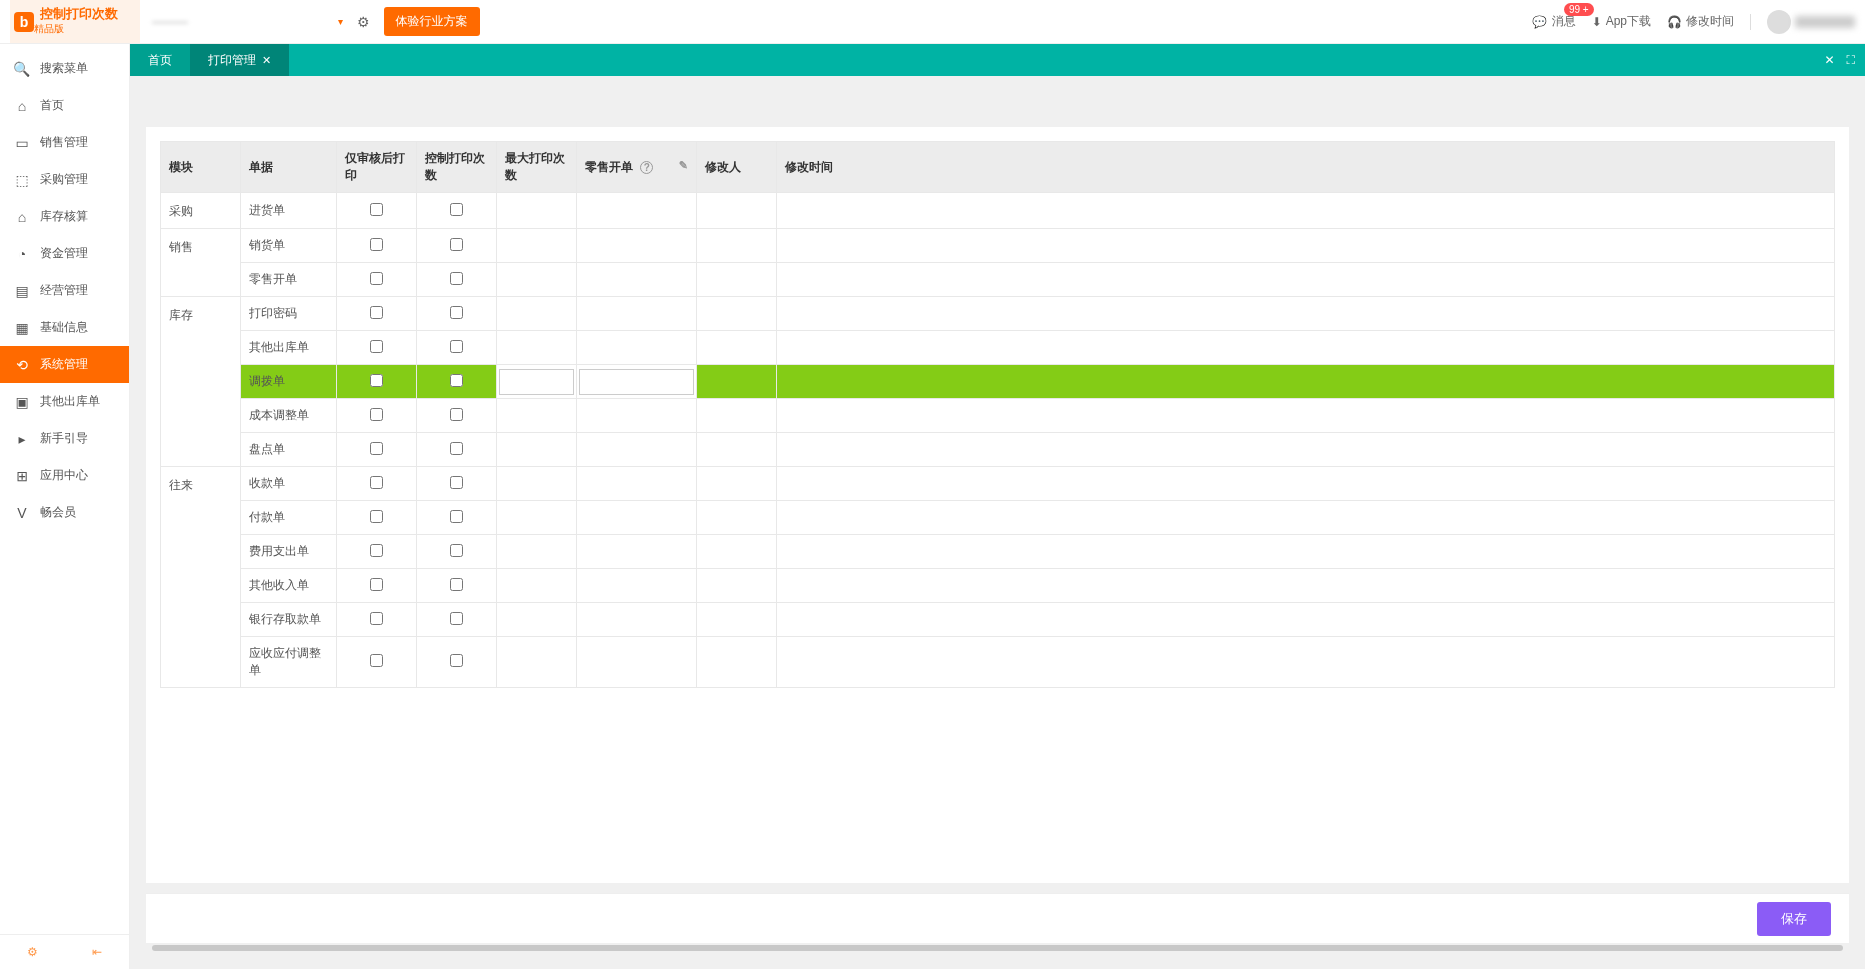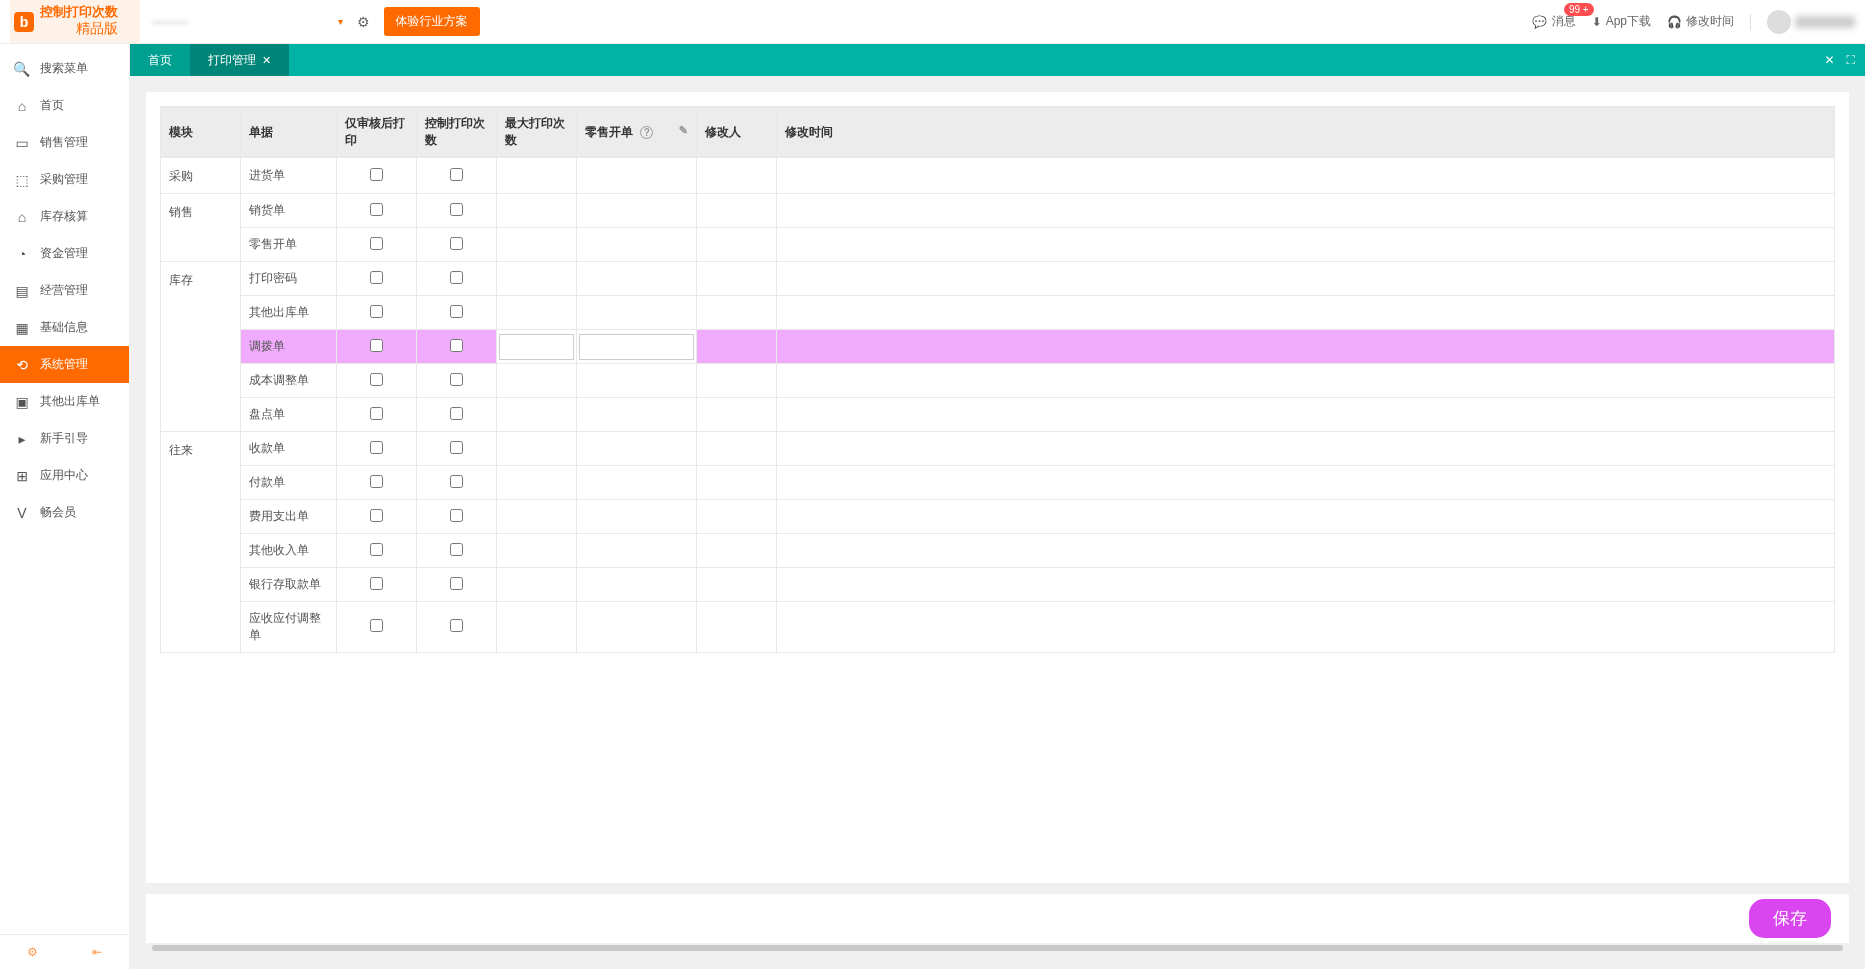--- a/index.html
+++ b/index.html
@@ -4,21 +4,21 @@
 <style>
   * { box-sizing: border-box; margin: 0; padding: 0; }
   html, body { width: 100%; height: 100%; font-family: "Microsoft YaHei", Arial, sans-serif; font-size: 12px; color: #333; background: #f0f0f0; }
   body { display: flex; flex-direction: column; }
 
   
   .topbar { height: 44px; background: #fff; display: flex; align-items: center; padding: 0 10px; border-bottom: 1px solid #eee; }
   .brand { display: flex; align-items: center; width: 130px; padding-left: 4px; background: #fef2e8; height: 100%; }
   .brand-icon { width: 20px; height: 20px; border-radius: 4px; background: #ff6a00; color: #fff; display: flex; align-items: center; justify-content: center; font-weight: bold; font-size: 14px; }
   .brand-text { margin-left: 6px; font-size: 13px; font-weight: 600; color: #ff6a00; line-height: 1.1; }
-  .brand-sub { font-size: 14px; color: #ff6a00; text-align: right; }
+  .brand-sub { font-size: 10px; color: #ff6a00; }
   .org-select { margin-left: 12px; display: flex; align-items: center; color: #999; filter: blur(2px); }
   .org-caret { margin-left: 150px; color: #ff6a00; font-size: 10px; }
   .gear { margin-left: 14px; color: #666; font-size: 14px; }
   .promo-btn { margin-left: 14px; background: #ff6a00; color: #fff; border: none; border-radius: 3px; padding: 6px 12px; font-size: 12px; cursor: pointer; }
   .top-right { margin-left: auto; display: flex; align-items: center; gap: 16px; color: #666; }
   .top-item { display: flex; align-items: center; gap: 4px; cursor: pointer; }
   .badge { position: relative; }
   .badge::after { content: attr(data-badge); position: absolute; top: -10px; right: -18px; background: #ff4d4f; color: #fff; font-size: 10px; padding: 1px 5px; border-radius: 8px; }
   .divider-v { width: 1px; height: 16px; background: #ddd; }
   .avatar { width: 24px; height: 24px; border-radius: 50%; background: #ddd; }
@@ -38,48 +38,48 @@
   
   .main { flex: 1; display: flex; flex-direction: column; min-width: 0; }
   .tabbar { height: 32px; background: #00b3a4; display: flex; align-items: stretch; color: #fff; }
   .tab { padding: 0 18px; display: flex; align-items: center; gap: 6px; font-size: 12px; cursor: pointer; }
   .tab.home { background: #00a090; }
   .tab.active { background: #008578; }
   .tab-close { font-size: 11px; }
   .tab-right { margin-left: auto; display: flex; align-items: center; gap: 12px; padding-right: 10px; }
   .tab-right span { cursor: pointer; font-size: 12px; }
 
-  .workspace { flex: 1; background: #f0f0f0; padding: 16px; display: flex; flex-direction: column; min-height: 0; }
+  .workspace { flex: 1; background: #f0f0f0; padding: 16px; display: flex; flex-direction: column; min-height: 0; margin-top: 35px; }
   .panel { flex: 1; background: #fff; padding: 14px; overflow: auto; }
 
   
   table { width: 100%; border-collapse: collapse; }
   th, td { border: 1px solid #e8e8e8; padding: 8px 8px; text-align: left; font-size: 12px; color: #555; height: 32px; }
   th { background: #ececec; color: #333; font-weight: 600; }
   td.check { text-align: center; }
   td.module { vertical-align: top; padding-top: 10px; }
   input[type=checkbox] { cursor: pointer; }
-  tr.highlight td { background: #f0abfc; }
+  tr.highlight td { background: #84cc16; }
   tr.highlight td.input-cell { background: #fff; padding: 2px; }
   .cell-input { width: 100%; height: 26px; border: 1px solid #ccc; background: #fff; padding: 2px 4px; }
   .help-icon { display: inline-block; width: 13px; height: 13px; border: 1px solid #999; border-radius: 50%; font-size: 10px; line-height: 12px; text-align: center; color: #999; margin-left: 4px; }
   .edit-icon { float: right; color: #999; font-size: 11px; }
 
   .col-module { width: 80px; }
   .col-bill   { width: 96px; }
   .col-audit  { width: 80px; }
   .col-ctrl   { width: 80px; }
   .col-max    { width: 80px; }
   .col-pwd    { width: 120px; }
   .col-user   { width: 80px; }
   .col-time   { width: auto; }
 
   
   .footbar { height: 50px; background: #fff; margin-top: 10px; display: flex; align-items: center; justify-content: flex-end; padding: 0 18px; border-top: 1px solid #eee; }
-  .save-btn { background: #d946ef; color: #fff; border: none; border-radius: 15px; padding: 8px 24px; font-size: 17px; cursor: pointer; }
+  .save-btn { background: #8b5cf6; color: #fff; border: none; border-radius: 3px; padding: 8px 24px; font-size: 13px; cursor: pointer; }
 
   
   .hscroll { height: 10px; background: #f0f0f0; position: relative; }
   .hscroll-thumb { position: absolute; left: 6px; right: 6px; top: 2px; height: 6px; background: #c8c8c8; border-radius: 3px; }
 </style>
 </head>
 <body>
 
 <div class="topbar">
   <div class="brand">

